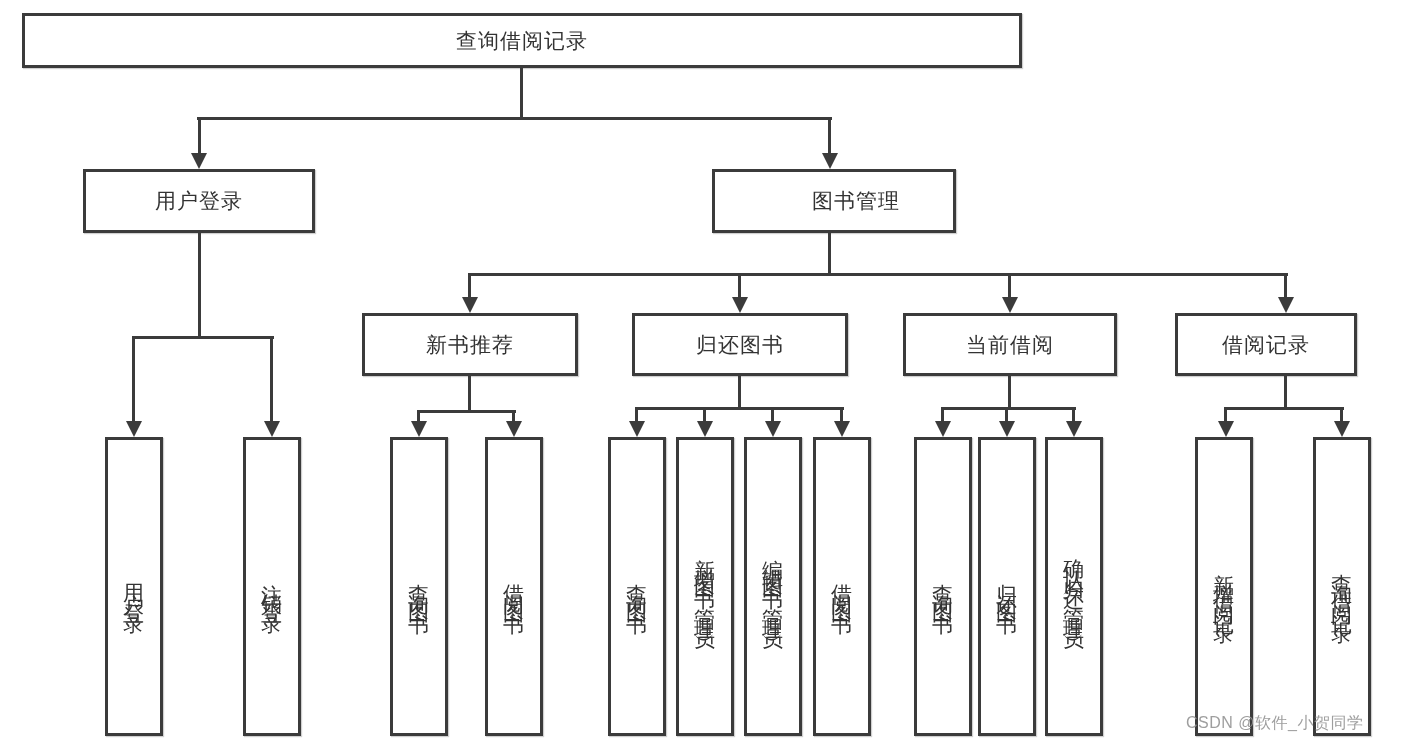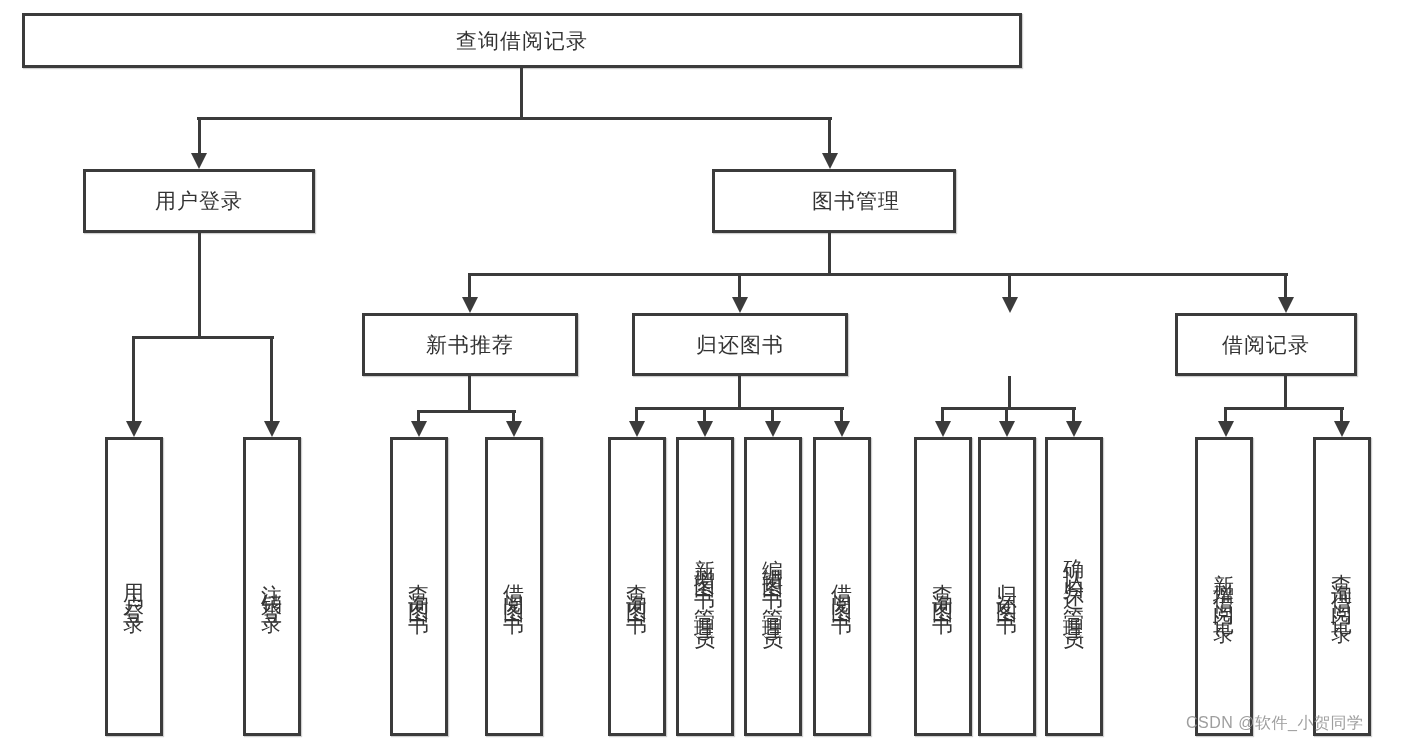--- a/index.html
+++ b/index.html
@@ -44,20 +44,23 @@
   </div>
   <div class="node" style="left:712px;top:169px;width:244px;height:64px;padding-left:44px;">
     <span class="lbl">图书管理</span>
   </div>
 
   <div class="node" style="left:362px;top:313px;width:216px;height:63px;">
     <span class="lbl">新书推荐</span>
   </div>
   <div class="node" style="left:632px;top:313px;width:216px;height:63px;">
     <span class="lbl">归还图书</span>
+  </div>
+  <div class="node" style="left:903px;top:313px;width:214px;height:63px;">
+    <span class="lbl">当前借阅</span>
   </div>
   <div class="node" style="left:1175px;top:313px;width:182px;height:63px;">
     <span class="lbl">借阅记录</span>
   </div>
 
   <div class="node leaf" style="left:105px;top:437px;">
     <span class="lbl">用户登录</span>
   </div>
   <div class="node leaf" style="left:243px;top:437px;">
     <span class="lbl">注销登录</span>

